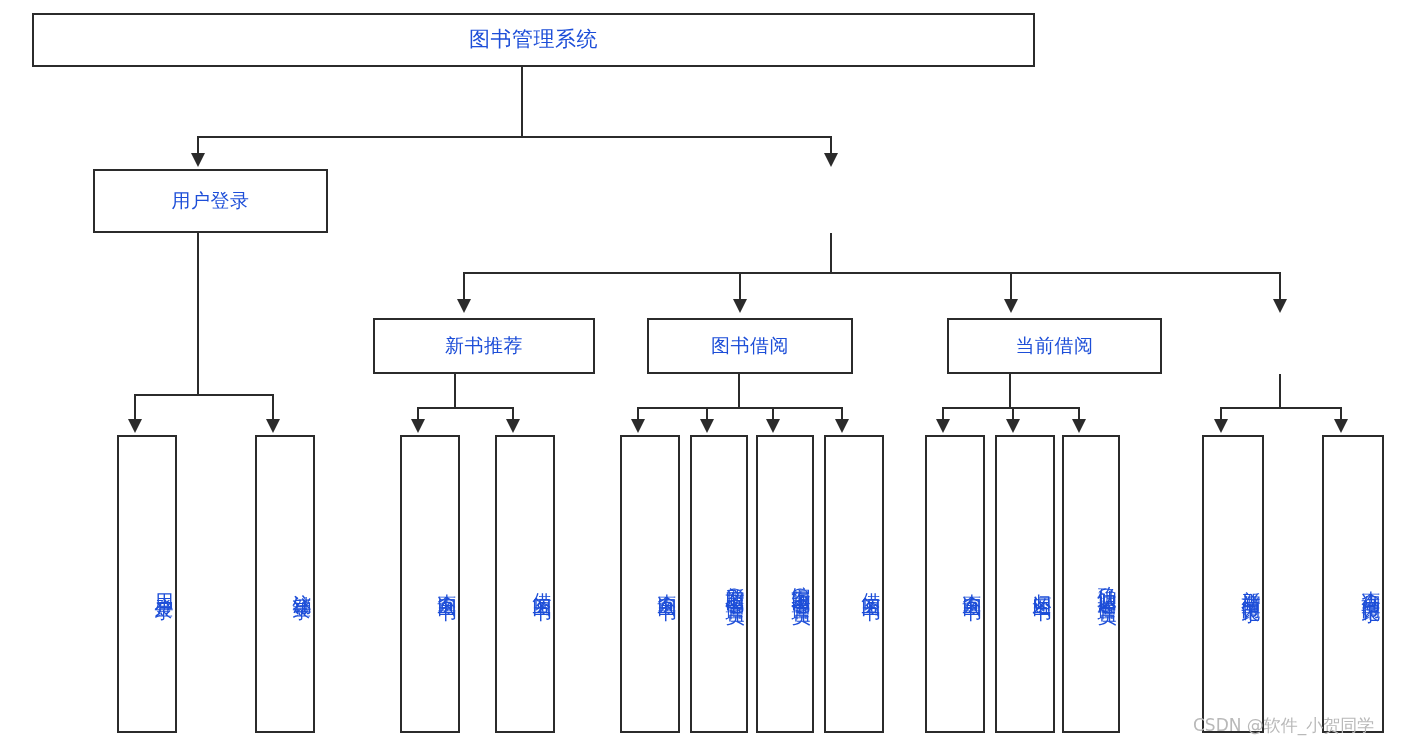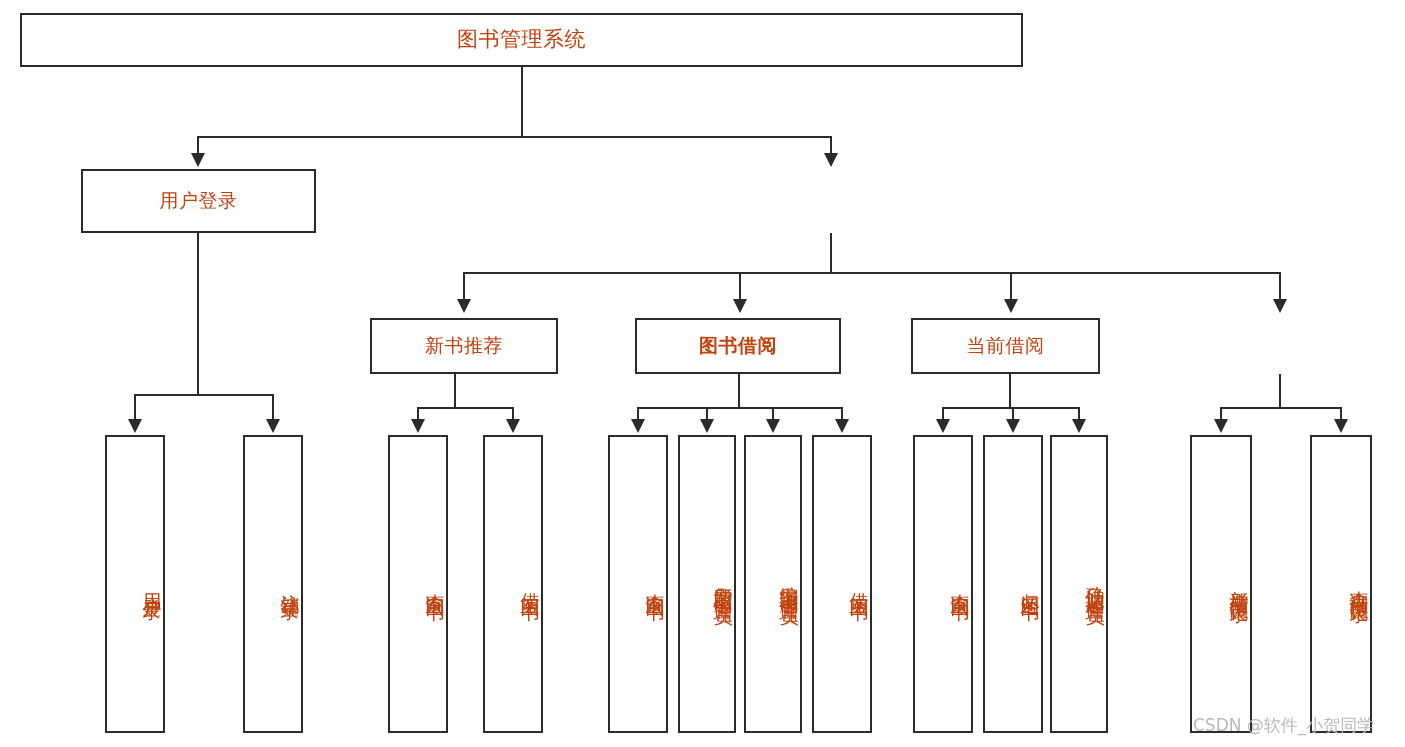--- a/index.html
+++ b/index.html
@@ -17,27 +17,28 @@
     height: 747px;
     background: #ffffff;
     overflow: hidden;
   }
   
   .node {
     position: absolute;
     box-sizing: border-box;
     background: #ffffff;
     border: 2px solid #2b2b2b;
-    color: #c2410c;
+    color: #1d4ed8;
     display: flex;
     align-items: center;
     justify-content: center;
     text-align: center;
     line-height: 1.12;
     letter-spacing: 0.5px;
+    margin-left: 12px;
   }
   .node.l0 { font-size: 21px; }
   .node.l1 { font-size: 19px; }
   .node.l2 { font-size: 19px; }
 
   
   .node.leaf {
     font-size: 19px;
     writing-mode: vertical-rl;
     text-orientation: upright;
@@ -107,23 +108,23 @@
   <div class="hline" style="left:463px; top:272px; width:818px;"></div>
   <div class="vline" style="left:463px; top:272px; height:28px;"></div>
   <div class="arrow" style="left:457px; top:299px;"></div>
   <div class="vline" style="left:739px; top:272px; height:28px;"></div>
   <div class="arrow" style="left:733px; top:299px;"></div>
   <div class="vline" style="left:1010px; top:272px; height:28px;"></div>
   <div class="arrow" style="left:1004px; top:299px;"></div>
   <div class="vline" style="left:1279px; top:272px; height:28px;"></div>
   <div class="arrow" style="left:1273px; top:299px;"></div>
 
-  <div class="node l2" style="left:370px; top:318px; width:188px; height:56px;text-align:center;">新书推荐</div>
-  <div class="node l2" style="left:635px; top:318px; width:206px; height:56px;font-weight:bold;">图书借阅</div>
-  <div class="node l2" style="left:911px; top:318px; width:189px; height:56px;">当前借阅</div>
+  <div class="node l2" style="left:361px; top:318px; width:222px; height:56px;text-align:center;">新书推荐</div>
+  <div class="node l2" style="left:635px; top:318px; width:206px; height:56px;">图书借阅</div>
+  <div class="node l2" style="left:935px; top:318px; width:215px; height:56px;">当前借阅</div>
 
   <div class="vline" style="left:454px; top:374px; height:34px;"></div>
   <div class="hline" style="left:417px; top:407px; width:96px;"></div>
   <div class="vline" style="left:417px; top:407px; height:13px;"></div>
   <div class="arrow" style="left:411px; top:419px;"></div>
   <div class="vline" style="left:512px; top:407px; height:13px;"></div>
   <div class="arrow" style="left:506px; top:419px;"></div>
 
   <div class="vline" style="left:738px; top:374px; height:34px;"></div>
   <div class="hline" style="left:637px; top:407px; width:205px;"></div>

